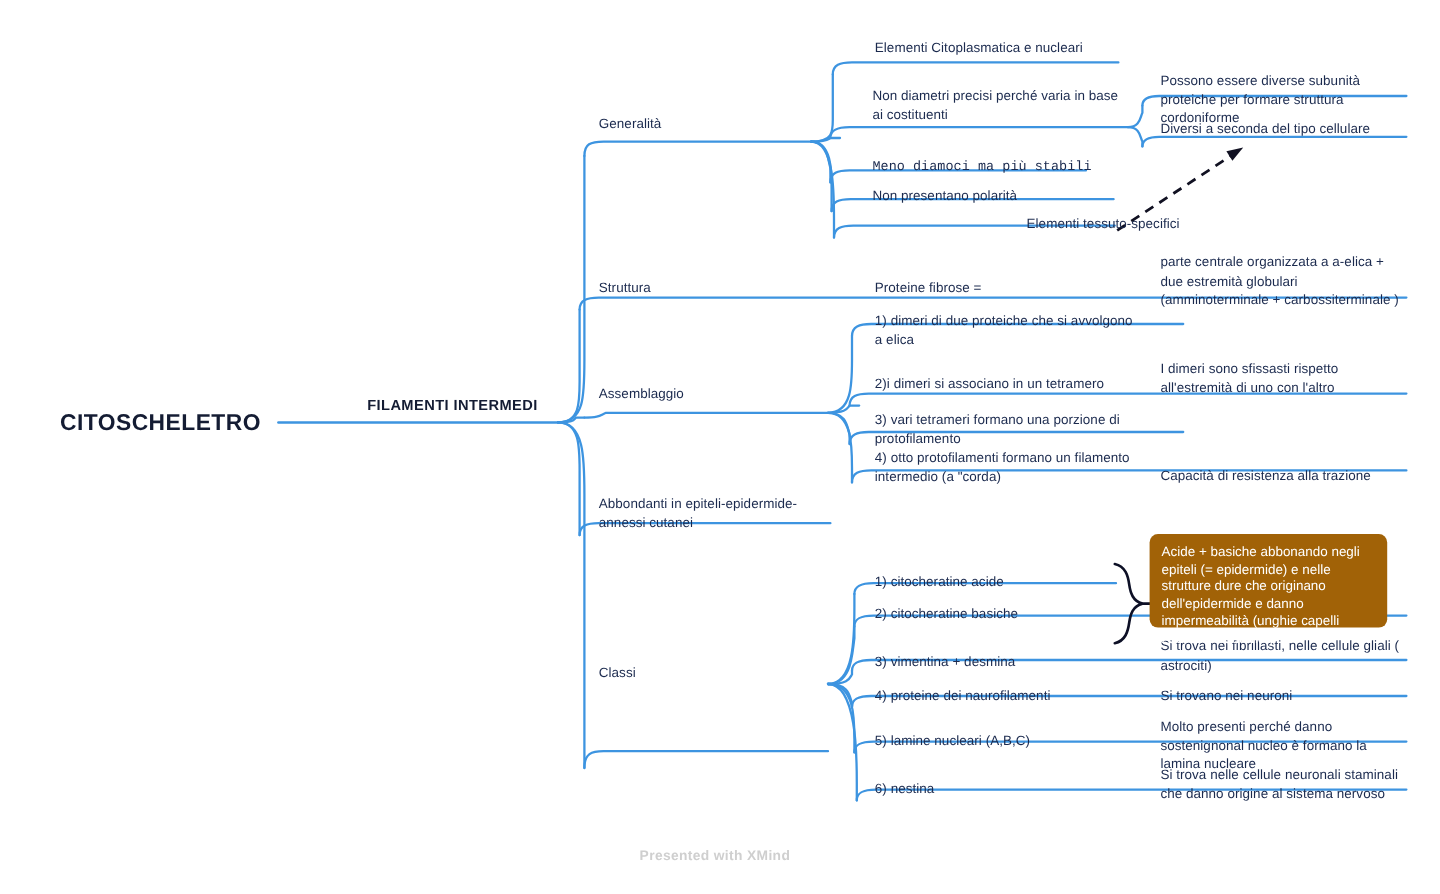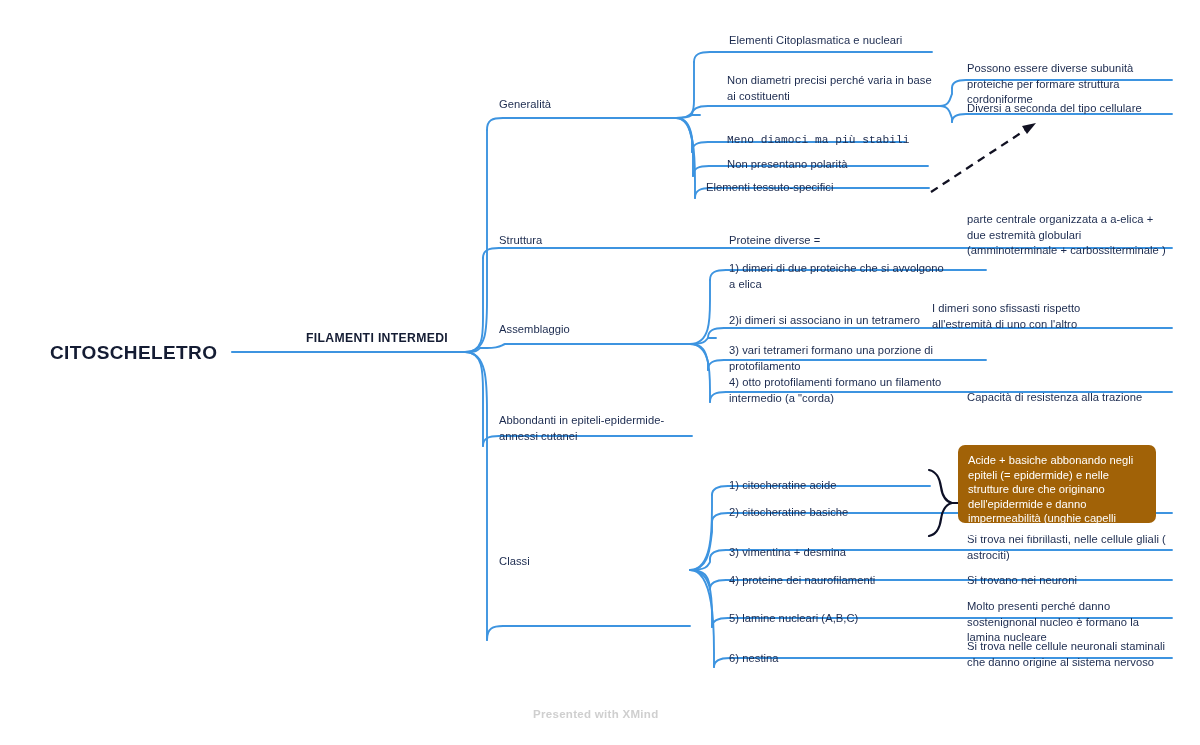--- a/index.html
+++ b/index.html
@@ -163,35 +163,35 @@
   <div class="node" style="left:967px; top:61px; width:205px;">Possono essere diverse subunità proteiche per formare struttura cordoniforme</div>
 
   <div class="node" style="left:727px; top:73px; width:215px;">Non diametri precisi perché varia in base ai costituenti</div>
 
   <div class="node" style="left:967px; top:101px; width:205px;">Diversi a seconda del tipo cellulare</div>
 
   <div class="node" style="left:727px; top:133px; width:220px;font-family:Liberation Mono, monospace;">Meno diamoci ma più stabili</div>
 
   <div class="node" style="left:727px; top:157px; width:220px;">Non presentano polarità</div>
 
-  <div class="node" style="left:706px; top:180px; width:220px;">Elementi tessuto-specifici</div>
+  <div class="node" style="left:763px; top:180px; width:220px;text-align:right;">Elementi tessuto-specifici</div>
 
   <div class="node" style="left:499px; top:233px; width:150px;">Struttura</div>
 
-  <div class="node" style="left:729px; top:233px; width:200px;">Proteine diverse =</div>
+  <div class="node" style="left:729px; top:233px; width:200px;">Proteine fibrose =</div>
 
   <div class="node" style="left:967px; top:212px; width:207px;">parte centrale organizzata a a-elica + due estremità globulari (amminoterminale + carbossiterminale )</div>
 
   <div class="node" style="left:499px; top:322px; width:150px;">Assemblaggio</div>
 
   <div class="node" style="left:729px; top:261px; width:215px;">1) dimeri di due proteiche che si avvolgono a elica</div>
 
   <div class="node" style="left:729px; top:313px; width:230px;">2)i dimeri si associano in un tetramero</div>
 
-  <div class="node" style="left:932px; top:301px; width:207px;">I dimeri sono sfissasti rispetto all'estremità di uno con l'altro</div>
+  <div class="node" style="left:967px; top:301px; width:207px;">I dimeri sono sfissasti rispetto all'estremità di uno con l'altro</div>
 
   <div class="node" style="left:729px; top:343px; width:212px;">3) vari tetrameri formano una porzione di protofilamento</div>
 
   <div class="node" style="left:729px; top:375px; width:215px;">4) otto protofilamenti formano un filamento intermedio (a "corda)</div>
 
   <div class="node" style="left:967px; top:390px; width:207px;">Capacità di resistenza alla trazione</div>
 
   <div class="node" style="left:499px; top:413px; width:200px;">Abbondanti in epiteli-epidermide- annessi cutanei</div>
 
   <div class="node" style="left:499px; top:554px; width:150px;">Classi</div>

